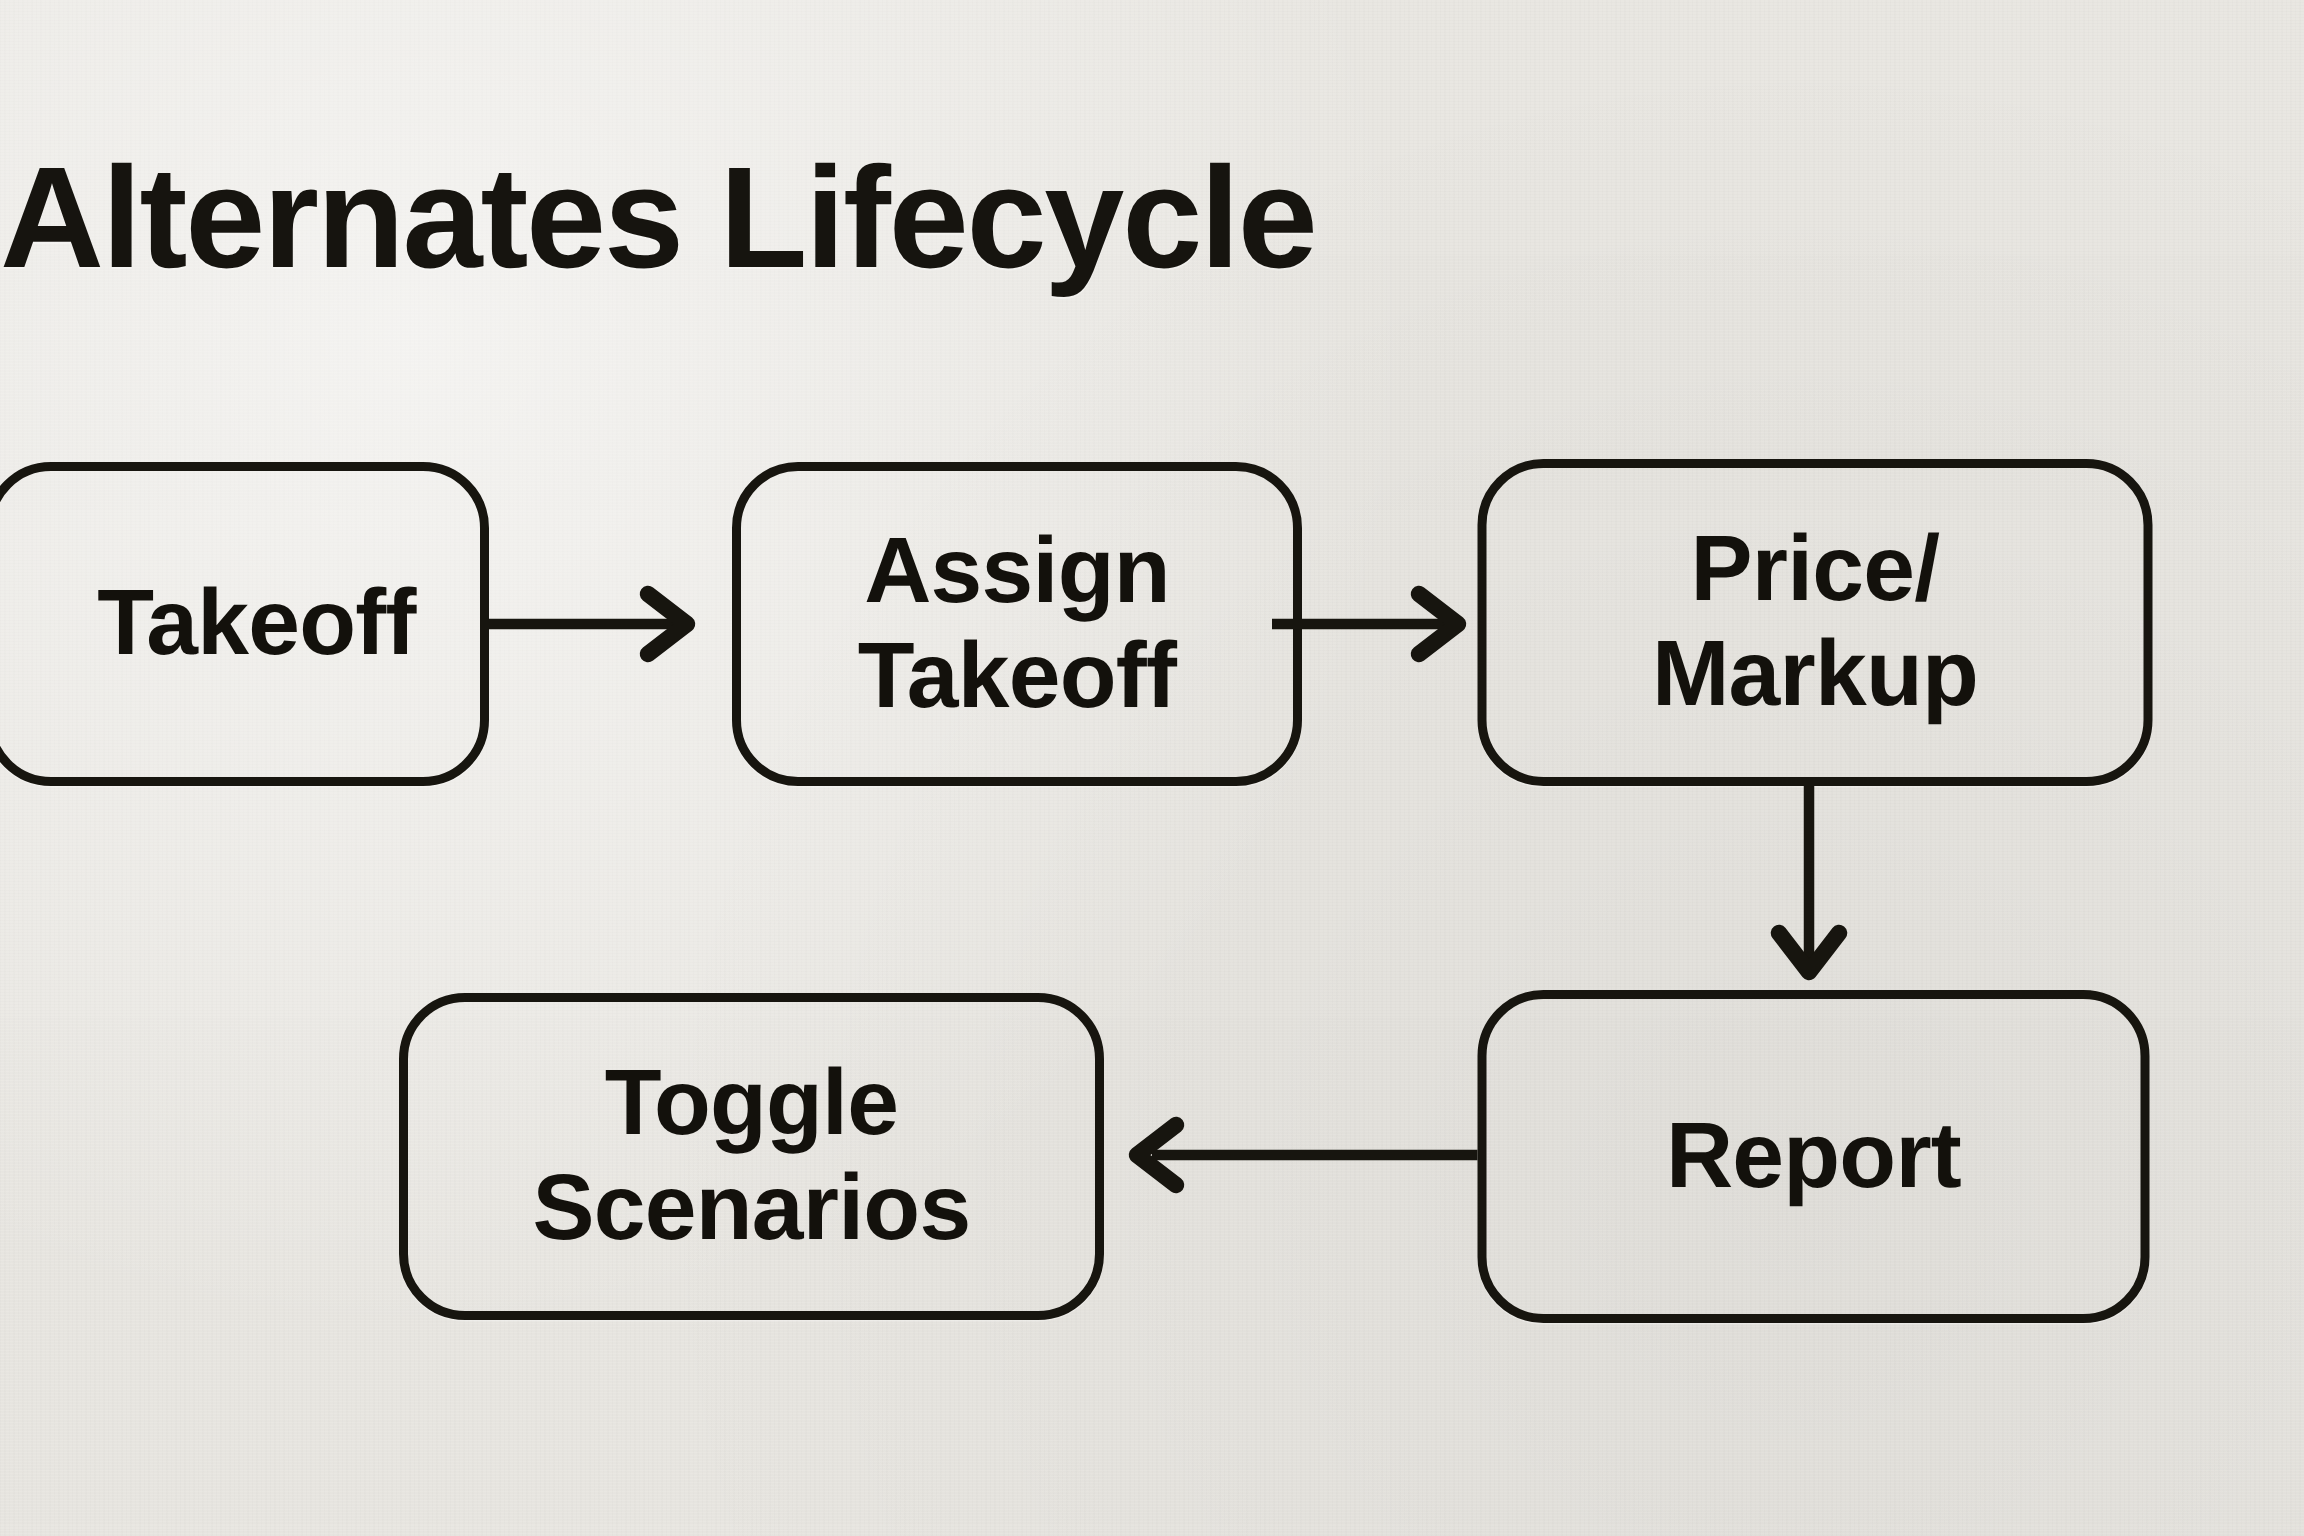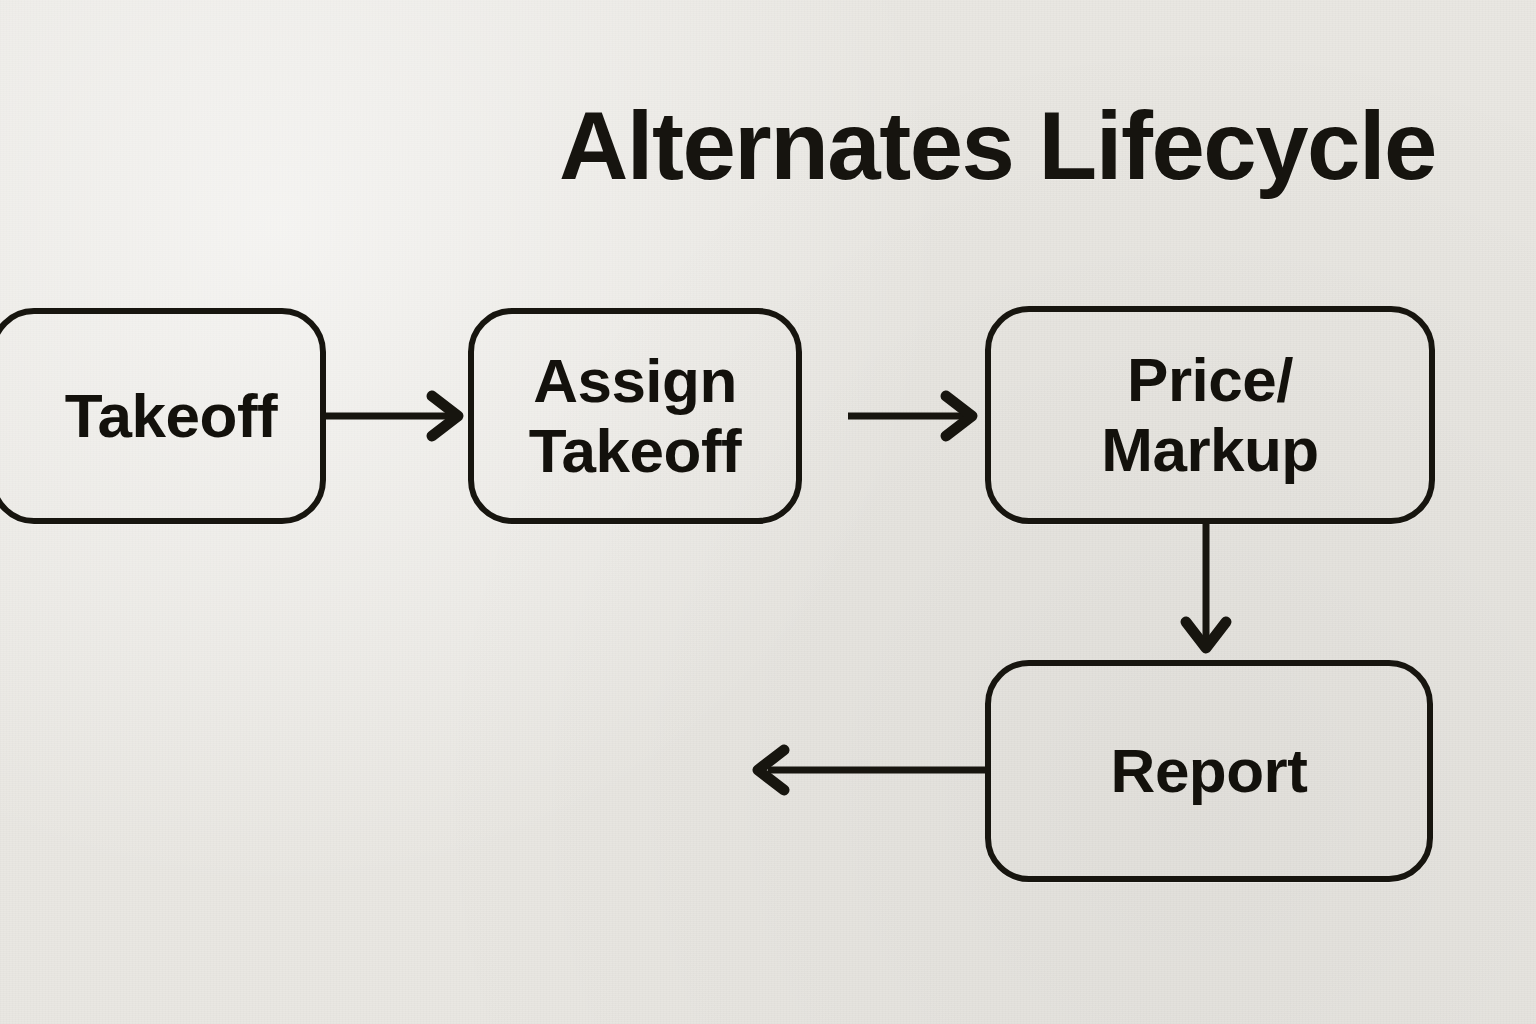--- a/index.html
+++ b/index.html
@@ -21,21 +21,21 @@
     font-family: "Liberation Sans", sans-serif;
     -webkit-font-smoothing: antialiased;
   }
 
   
   #title {
     position: absolute;
     left: 0;
     top: 94px;
     width: 1436px;
-    text-align: right;
+    text-align: left;
     font-family: "Liberation Sans", sans-serif;
     font-weight: bold;
     font-size: 96px;
     line-height: 104px;
     letter-spacing: -1.5px;
     color: #16140f;
     text-shadow: 0 1px 0 rgba(255,255,255,0.35);
   }
 
   
@@ -54,21 +54,21 @@
     font-weight: bold;
     font-size: 62px;
     line-height: 70px;
     letter-spacing: -0.5px;
     box-shadow: 0 1px 0 rgba(255,255,255,0.30);
   }
   .node .label { display: block; white-space: pre-line; }
 
   #node-define        { left: -10px;  top: 308px; width: 336px; height: 216px; }
   #node-define .label { padding-left: 26px; }
-  #node-assign        { left: 468px;  top: 308px; width: 334px; height: 216px; }
+  #node-assign        { left: 488px;  top: 308px; width: 380px; height: 216px; }
   #node-price         { left: 985px;  top: 306px; width: 450px; height: 218px; }
   #node-toggle        { left: 266px;  top: 662px; width: 470px; height: 218px; }
   #node-report        { left: 985px;  top: 660px; width: 448px; height: 222px; }
 
   
   #connectors {
     position: absolute;
     left: 0; top: 0;
     width: 1536px; height: 1024px;
     pointer-events: none;
@@ -105,20 +105,24 @@
 
   <div class="node" id="node-report">
     <span class="label">Report</span>
   </div>
 
   <div class="node" id="node-price">
     <span class="label">Price/
 Markup</span>
   </div>
 
+  <div class="node" id="node-toggle">
+    <span class="label">Toggle
+Scenarios</span>
+  </div>
 
   <svg id="connectors" viewBox="0 0 1536 1024">
 
     <g>
       <line class="conn-line" x1="324" y1="416" x2="452" y2="416"></line>
       <polyline class="conn-head" points="432,396 458,416 432,436"></polyline>
     </g>
 
     <g>
       <line class="conn-line" x1="848" y1="416" x2="964" y2="416"></line>

